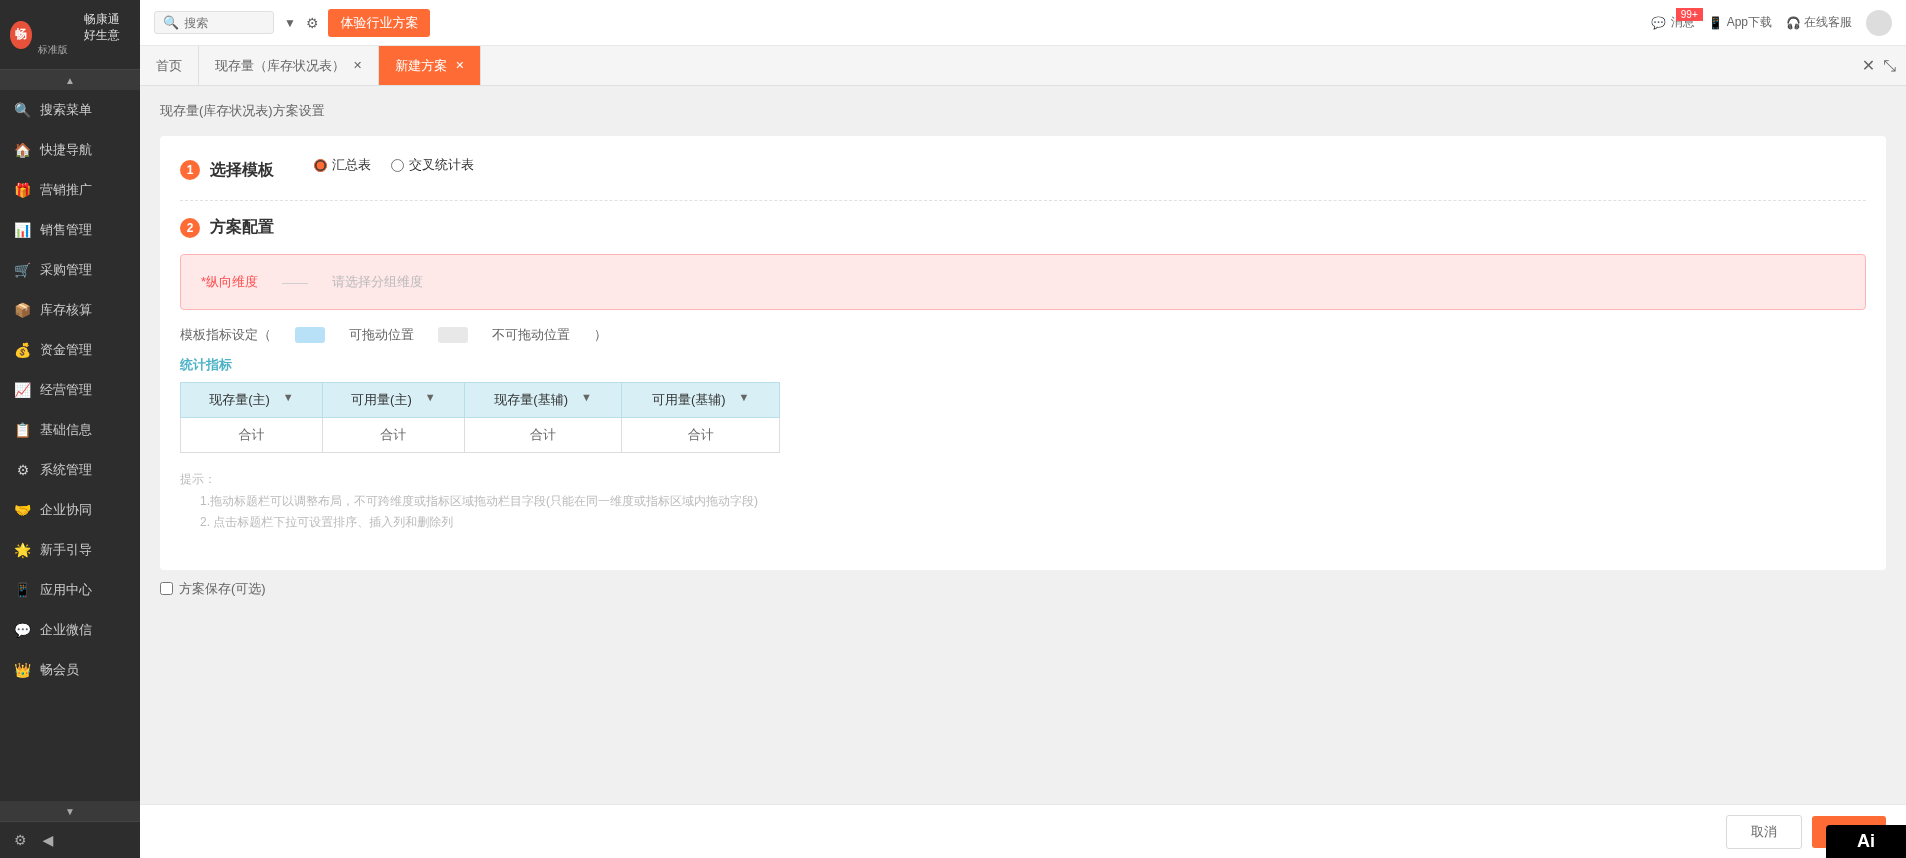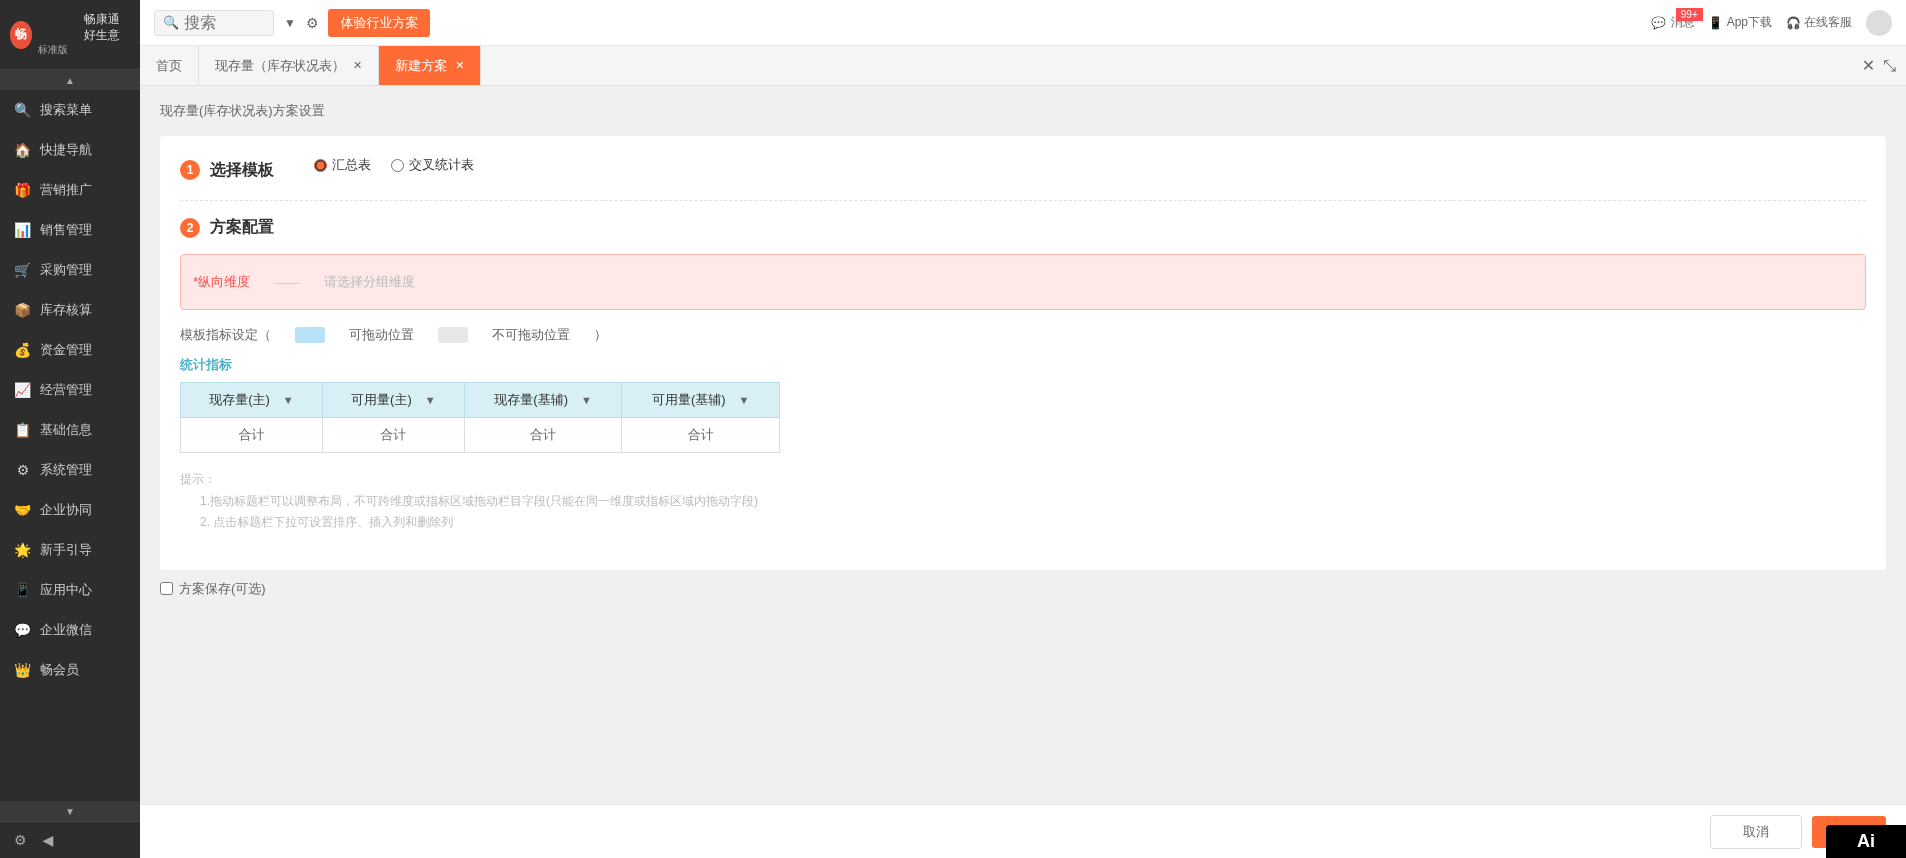--- a/index.html
+++ b/index.html
@@ -85,21 +85,21 @@
       border-bottom: 1px solid #e8e8e8;
       flex-shrink: 0;
     }
     .topbar-search {
       display: flex; align-items: center;
       background: #f5f5f5; border: 1px solid #e0e0e0;
       border-radius: 3px; padding: 3px 8px; gap: 5px;
       width: 120px;
     }
     .topbar-search input {
-      border: none; background: transparent; outline: none; font-size: 16px; width: 80px; color: #999;
+      border: none; background: transparent; outline: none; font-size: 12px; width: 80px; color: #999;
     }
     .topbar-dropdown { color: #666; font-size: 12px; cursor: pointer; }
     .topbar-gear { color: #666; font-size: 14px; cursor: pointer; }
     .topbar-trial-btn {
       background: #ff6b35; color: white; border: none; border-radius: 3px;
       padding: 5px 12px; font-size: 13px; cursor: pointer;
     }
     .topbar-spacer { flex: 1; }
     .topbar-right { display: flex; align-items: center; gap: 14px; }
     .topbar-msg { display: flex; align-items: center; gap: 4px; color: #666; font-size: 12px; cursor: pointer; position: relative; }
@@ -187,21 +187,21 @@
 
     .divider { border: none; border-top: 1px dashed #e0e0e0; margin: 16px 0; }
 
     
     .section-label { font-size: 13px; color: #333; margin-bottom: 10px; }
 
     .dimension-box {
       background: #ffe8e8;
       border: 1px solid #ffb3b3;
       border-radius: 4px;
-      padding: 18px 12px;
+      padding: 18px 20px;
       display: flex; align-items: center; gap: 20px;
       margin-bottom: 16px;
     }
     .dimension-label { color: #ff4d4f; font-size: 13px; white-space: nowrap; }
     .dimension-dash { color: #ccc; margin: 0 4px; }
     .dimension-placeholder { color: #bbb; font-size: 13px; }
 
     
     .indicators-row {
       display: flex; align-items: center; gap: 24px;
@@ -237,21 +237,21 @@
       text-align: center;
     }
     .stats-table td {
       padding: 8px 16px;
       font-size: 13px;
       color: #666;
       border: 1px solid #ddd;
       text-align: center;
       background: white;
     }
-    .stats-table th .col-label { display: flex; align-items: center; justify-content: center; gap: 13px; }
+    .stats-table th .col-label { display: flex; align-items: flex-start; justify-content: center; gap: 13px; }
     .col-dropdown { color: #666; font-size: 11px; cursor: pointer; }
 
     
     .tips-section {
       margin: 16px 0;
       font-size: 12px;
       color: #bbb;
       line-height: 1.8;
     }
     .tip-item { padding-left: 20px; }
@@ -266,21 +266,21 @@
     
     .footer {
       height: 54px;
       background: white;
       display: flex; align-items: center; justify-content: flex-end;
       padding: 0 20px; gap: 10px;
       border-top: 1px solid #e8e8e8;
       flex-shrink: 0;
     }
     .btn-cancel {
-      padding: 7px 32px; border: 1px solid #d9d9d9;
+      padding: 7px 24px; border: 1px solid #d9d9d9;
       background: white; border-radius: 3px; font-size: 13px; color: #666; cursor: pointer;
     }
     .btn-query {
       padding: 7px 24px; background: #ff6b35; border: none;
       border-radius: 3px; font-size: 13px; color: white; cursor: pointer;
     }
 
     
     .ai-badge {
       position: fixed;

